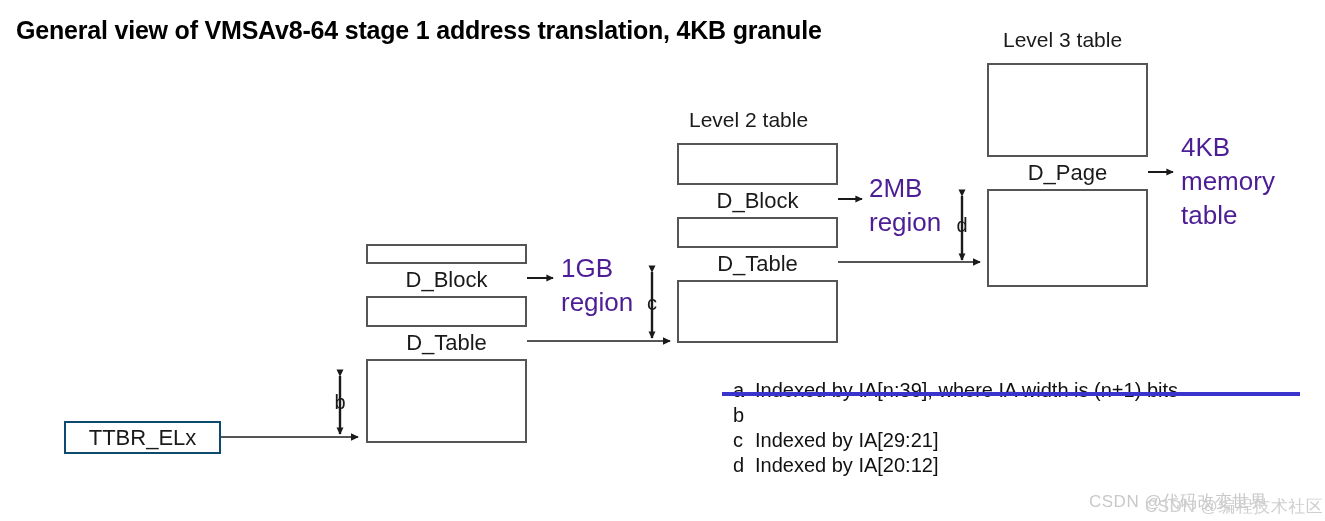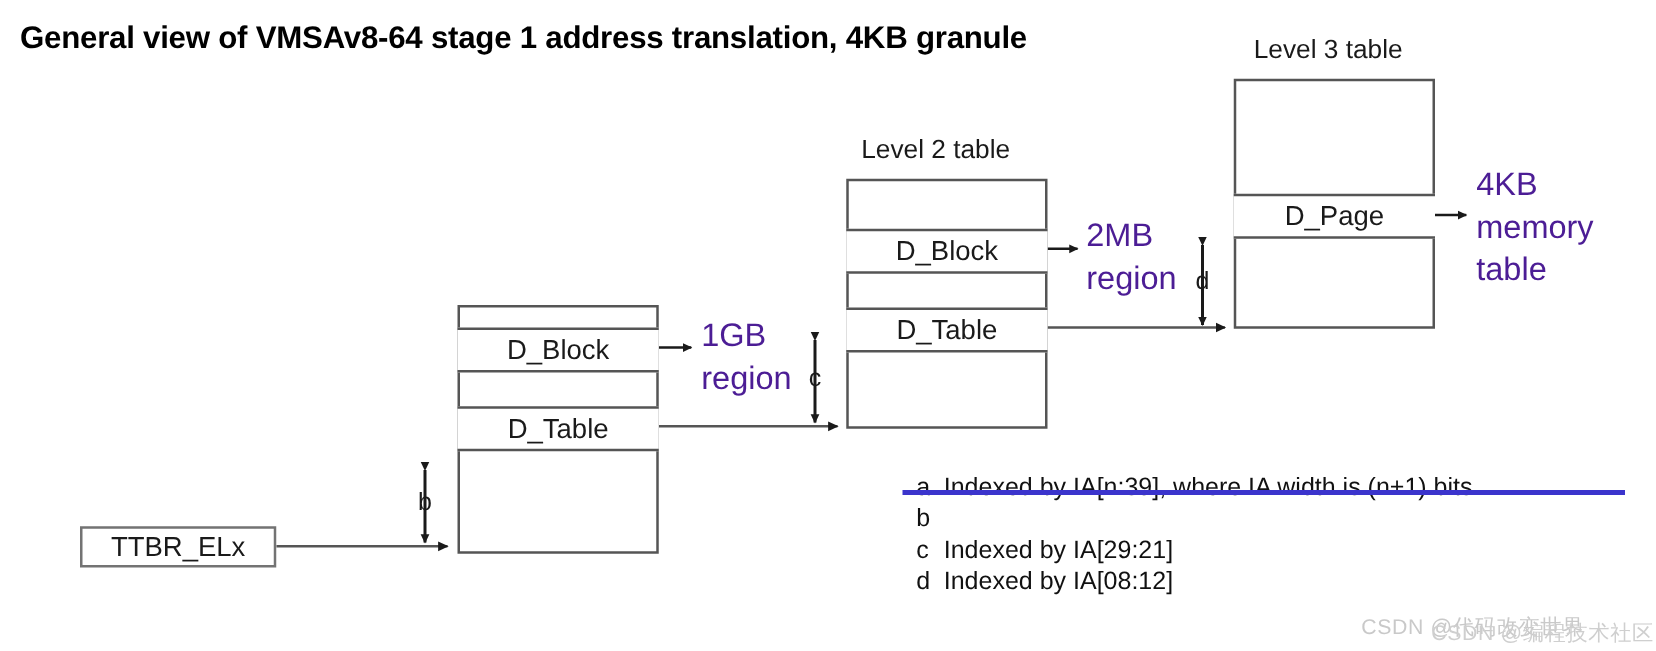--- a/index.html
+++ b/index.html
@@ -56,21 +56,21 @@
   }
   .entry-row span {
     font-size: 22px;
     color: #1a1a1a;
     white-space: nowrap;
   }
 
   
   .reg-box {
     position: absolute;
-    border: 2px solid #737373;
+    border: 2px solid #0c4a6e;
     background: #ffffff;
     box-sizing: border-box;
     display: flex;
     align-items: center;
     justify-content: center;
   }
   .reg-box span {
     font-size: 22px;
     color: #1a1a1a;
     white-space: nowrap;
@@ -222,21 +222,21 @@
     <div class="entry-row" style="top:38px; width:161px; height:36px;">
       <span>D_Block</span>
     </div>
     <div class="entry-row" style="top:101px; width:161px; height:36px;">
       <span>D_Table</span>
     </div>
   </div>
 
   <div class="caption" style="left:1003px; top:28px;">Level 3 table</div>
 
-  <div class="table-box" style="left:987px; top:63px; width:161px; height:200px;">
+  <div class="table-box" style="left:987px; top:63px; width:161px; height:224px;">
     <div class="entry-row" style="top:90px; width:161px; height:36px;">
       <span>D_Page</span>
     </div>
   </div>
 
   <div class="region-label" style="left:561px; top:252px;">
     <div>1GB</div>
     <div>region</div>
   </div>
 
@@ -262,21 +262,21 @@
     </div>
     <div class="legend-row">
       <div class="legend-key">b</div>
     </div>
     <div class="legend-row">
       <div class="legend-key">c</div>
       <div class="legend-text">Indexed by IA[29:21]</div>
     </div>
     <div class="legend-row">
       <div class="legend-key">d</div>
-      <div class="legend-text">Indexed by IA[08:12]</div>
+      <div class="legend-text">Indexed by IA[20:12]</div>
     </div>
   </div>
 
   <div class="strike-line"></div>
 
   <div class="watermark w1" style="left:1089px; top:490px;">CSDN @代码改变世界</div>
   <div class="watermark w2" style="left:1145px; top:495px;">CSDN @编程技术社区</div>
 
 </div>
 

